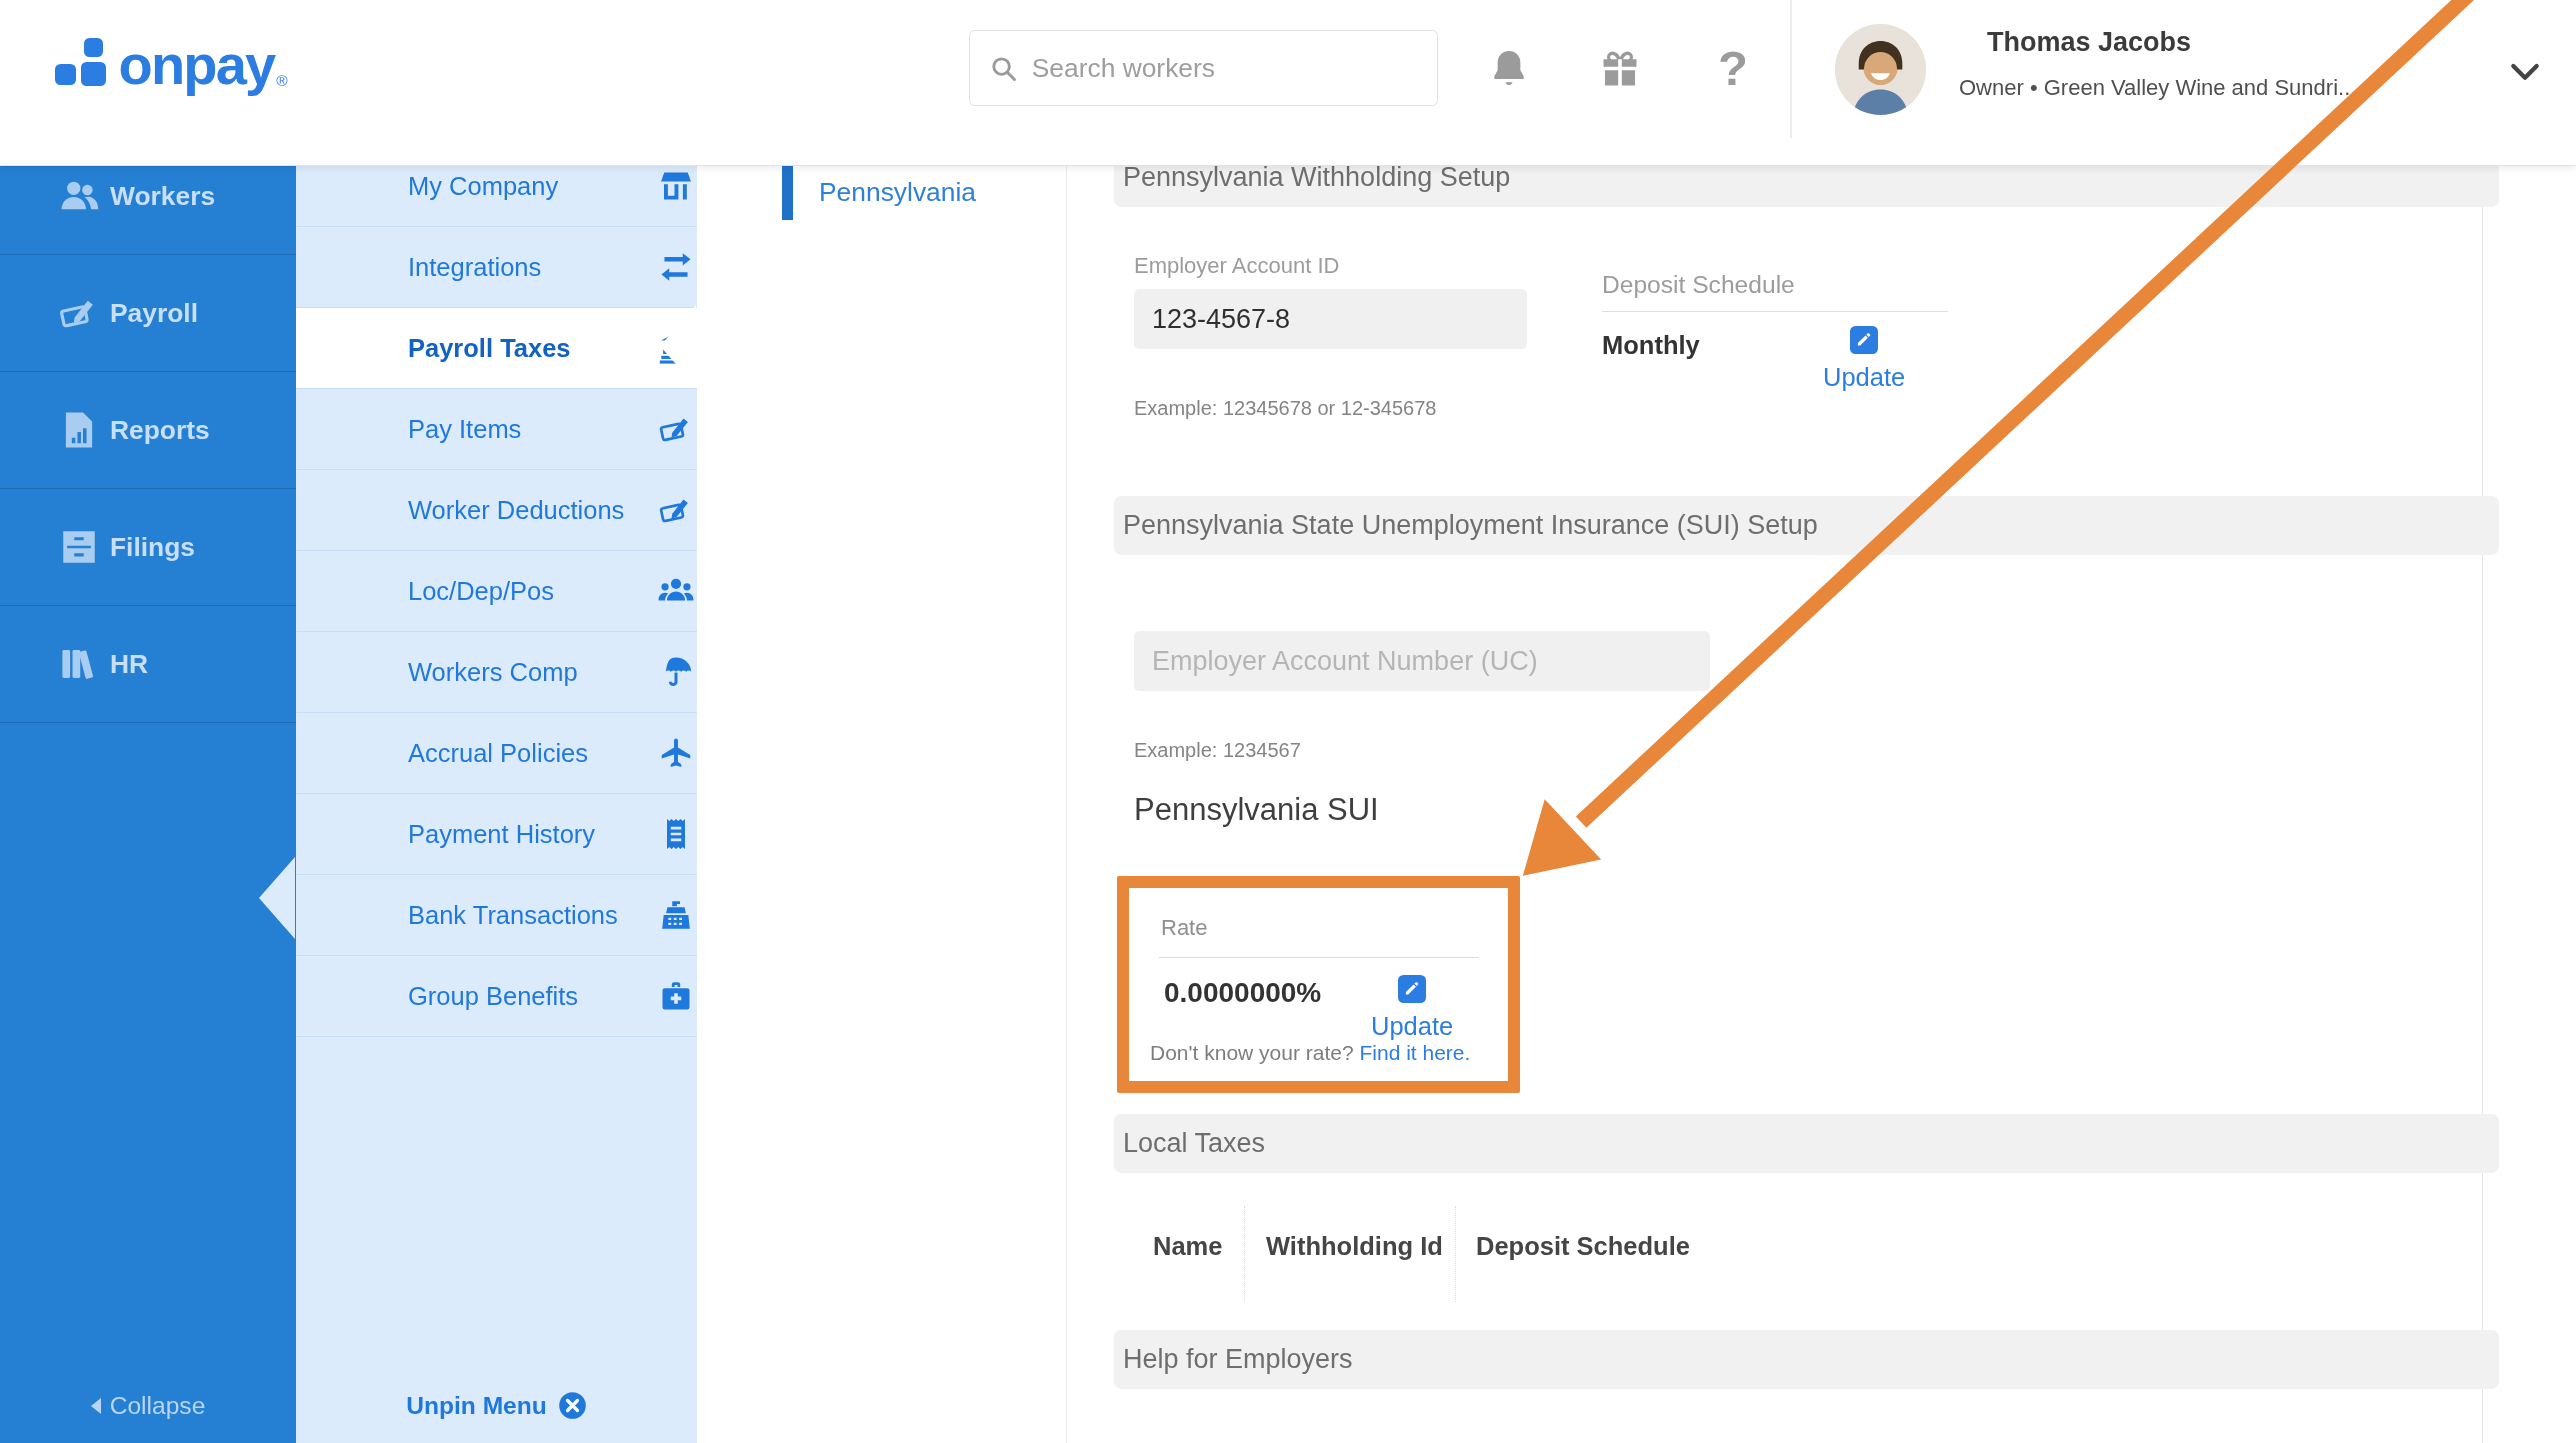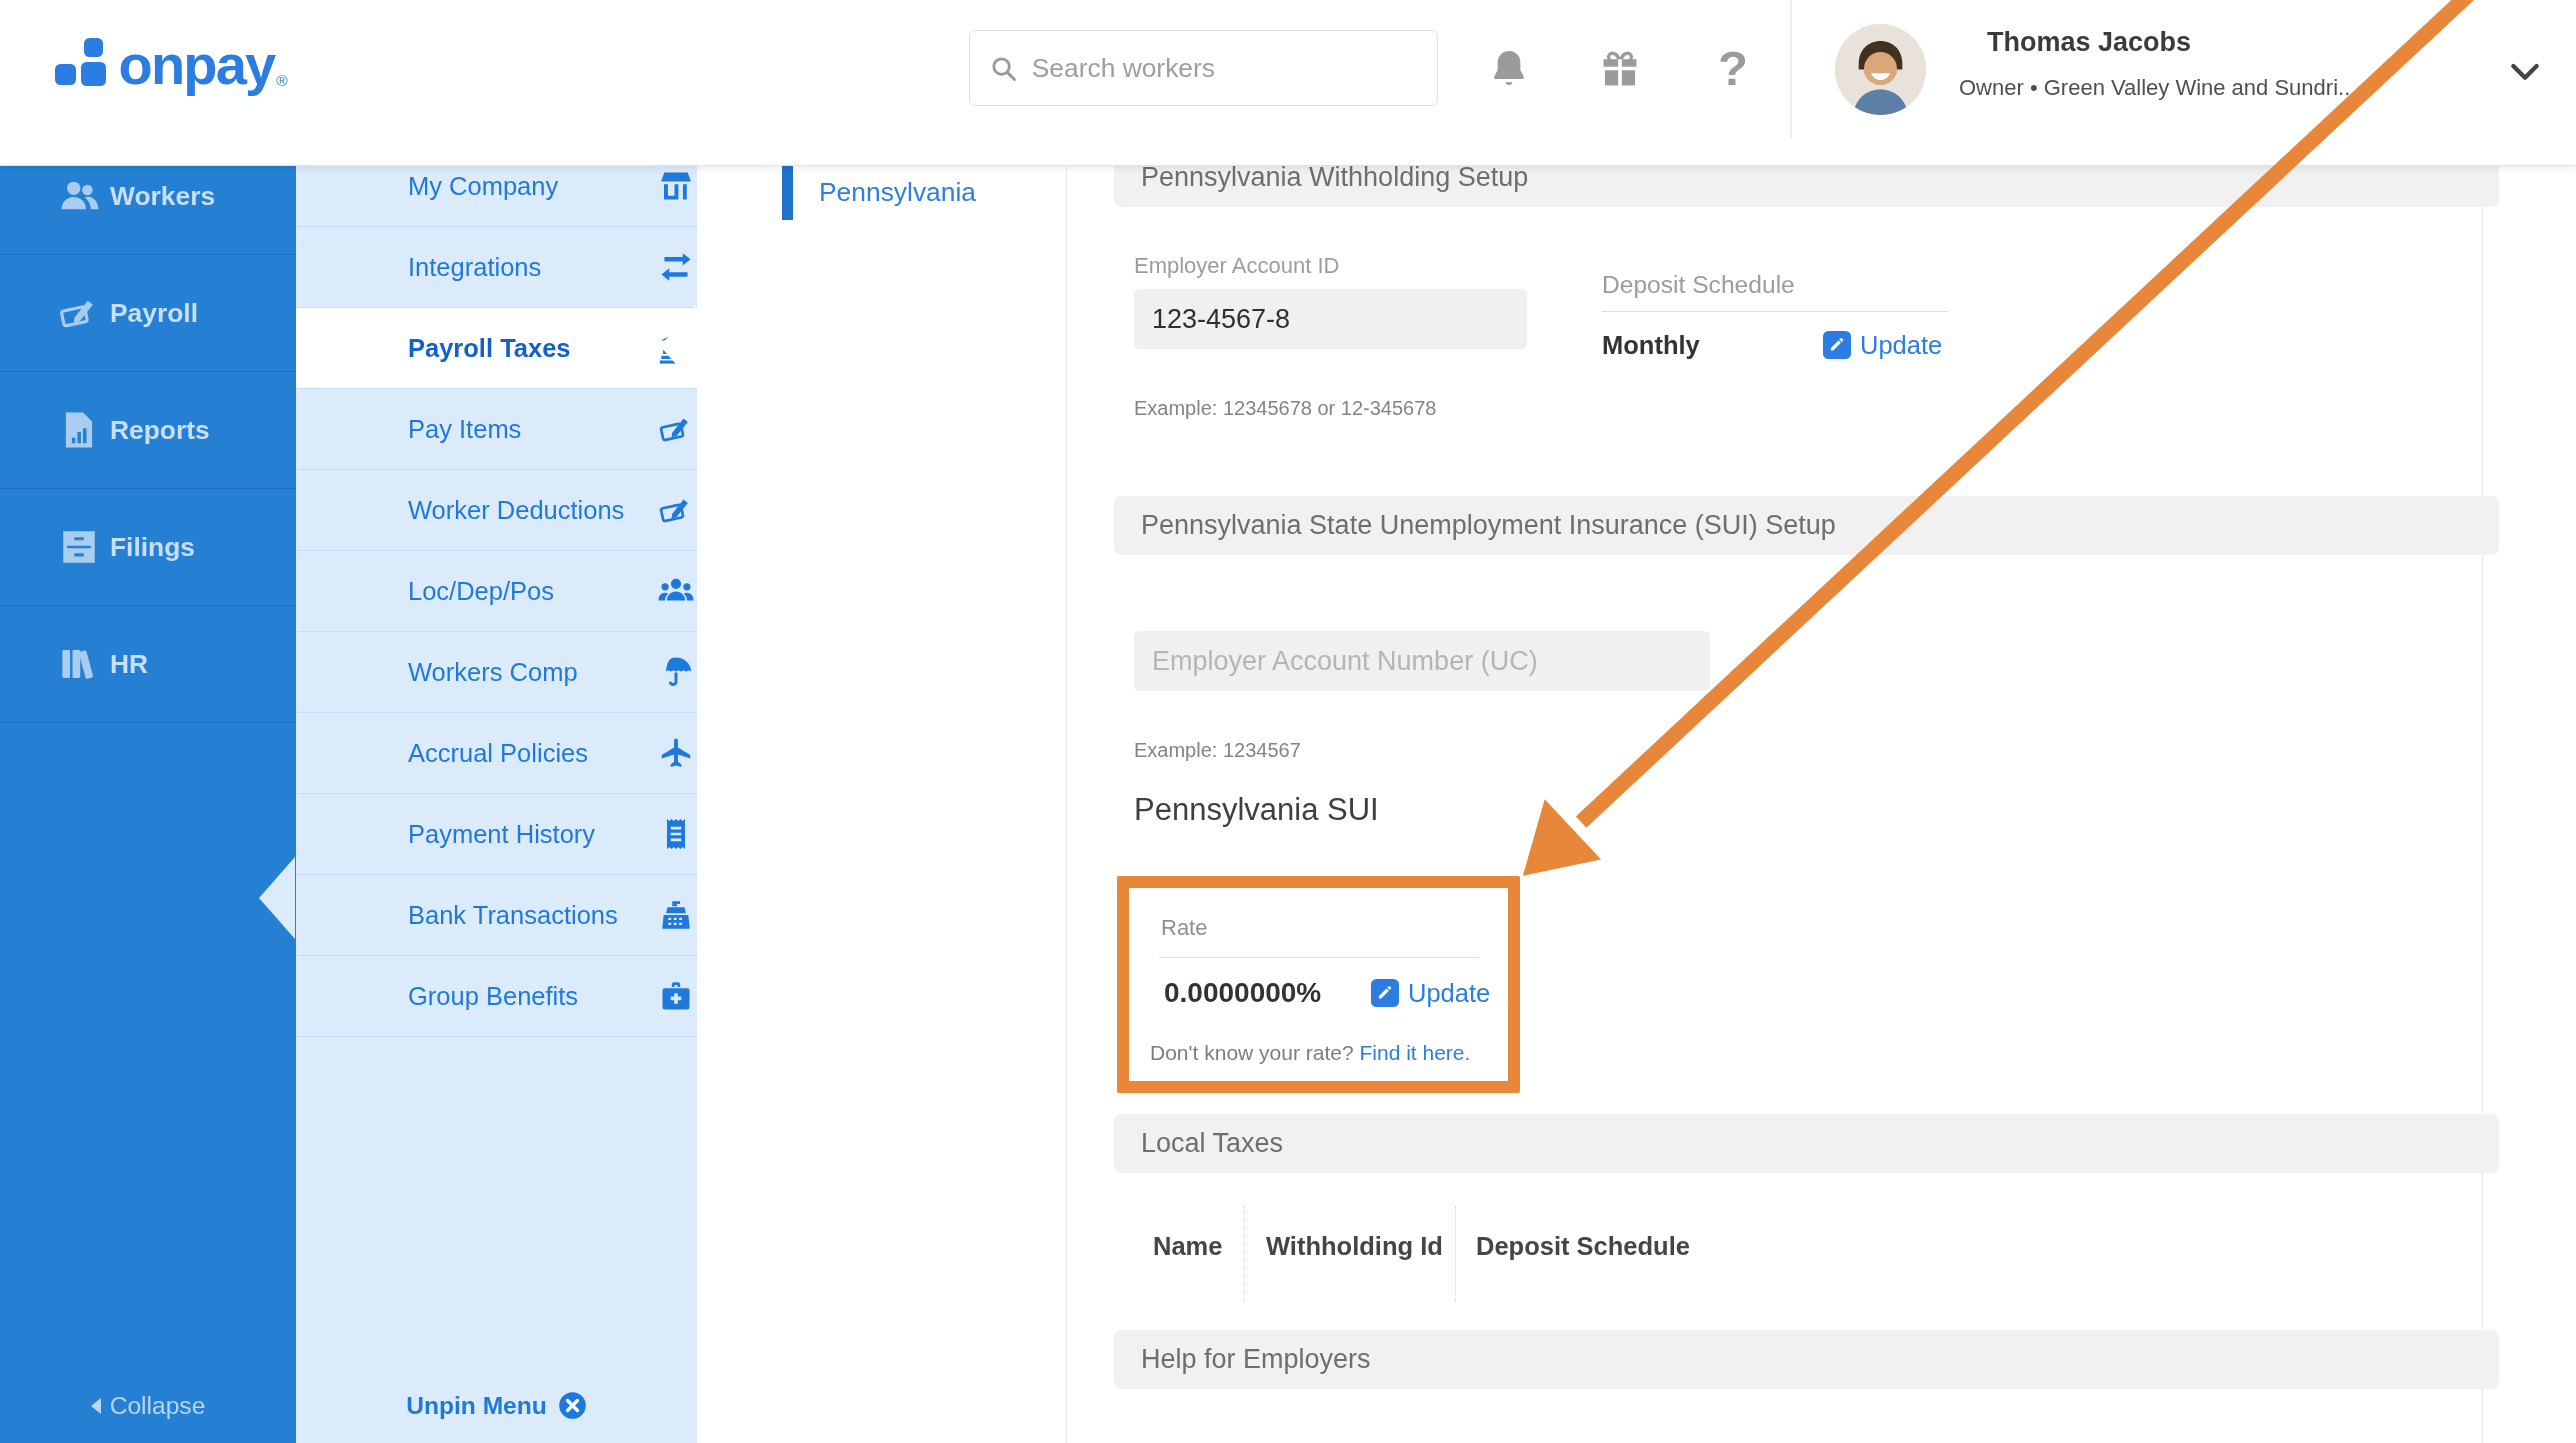--- a/index.html
+++ b/index.html
@@ -73,31 +73,31 @@
   
   .statecol { position:absolute; left:696px; top:138px; width:371px; height:1305px; background:#fff;
               border-right:1.8px solid #ececec; z-index:3; }
   .state-item { position:relative; margin-top:25.5px; height:58px; display:flex; align-items:center; cursor:pointer; }
   .state-item .bar { position:absolute; left:86px; top:0.9px; width:11px; height:56px; background:#1f72c8; }
   .state-item .lb { margin-left:123px; font-size:26.4px; color:#2f80d8; }
   
   .main { position:absolute; left:1068px; top:138px; width:1508px; height:1305px; background:#fff; z-index:1; }
   .gutter-line { position:absolute; left:1414px; top:0; width:0.9px; height:1305px; background:#e5e5e5; }
   .secbar { position:absolute; left:46px; width:1385px; height:59px; background:#f1f1f1; border-radius:7.3px;
-            font-size:27px; color:#6e6e6e; line-height:59px; padding-left:27px; }
+            font-size:27px; color:#6e6e6e; line-height:59px; padding-left:9px; }
   .secbar.b1 { top:10px; } .secbar.b2 { top:358px; } .secbar.b3 { top:976px; } .secbar.b4 { top:1192px; }
   .flabel { position:absolute; font-size:22px; color:#9c9c9c; }
   .ginput { position:absolute; height:60px; background:#f0f0f0; border:none; border-radius:5.5px;
             font-size:27px; color:#2f2f2f; padding-left:18px; font-family:inherit; outline:none; }
   .ginput::placeholder { color:#b5b5b5; }
   .example { position:absolute; font-size:20px; color:#848484; }
   .dep-label { position:absolute; left:534px; top:133px; font-size:24.6px; color:#9c9c9c; }
   .dep-line { position:absolute; left:534px; top:173px; width:346px; height:0.9px; background:#dedede; }
   .dep-value { position:absolute; left:534px; top:188px; font-size:25.5px; font-weight:700; color:#333; line-height:38px; }
-  .update-link { position:absolute; display:flex; align-items:center; gap:9px; cursor:pointer; }
+  .update-link { position:absolute; display:flex; align-items:center; gap:9px; cursor:pointer;flex-direction:column; }
   .upd-ic { width:28px; height:28px; background:#2b7de1; border-radius:5.5px; display:flex;
             align-items:center; justify-content:center; flex:none; }
   .upd-ic svg { width:17.3px; height:17.3px; }
   .update-link .t { font-size:25.5px; color:#2b7de1; }
   .sui-head { position:absolute; left:66px; top:654px; font-size:31px; font-weight:500; color:#3f3f3f; }
   .rate-box { position:absolute; left:49px; top:738px; width:403px; height:217px;
               border:12px solid #e8873a; border-radius:1.8px; background:#fff; }
   .rate-box .rlabel { position:absolute; left:32px; top:27px; font-size:22px; color:#8f8f8f; }
   .rate-box .rline  { position:absolute; left:30px; top:69px; width:320px; height:0.9px; background:#dedede; }
   .rate-box .rvalue { position:absolute; left:35px; top:87px; font-size:28px; font-weight:700; color:#333; line-height:36px; }

